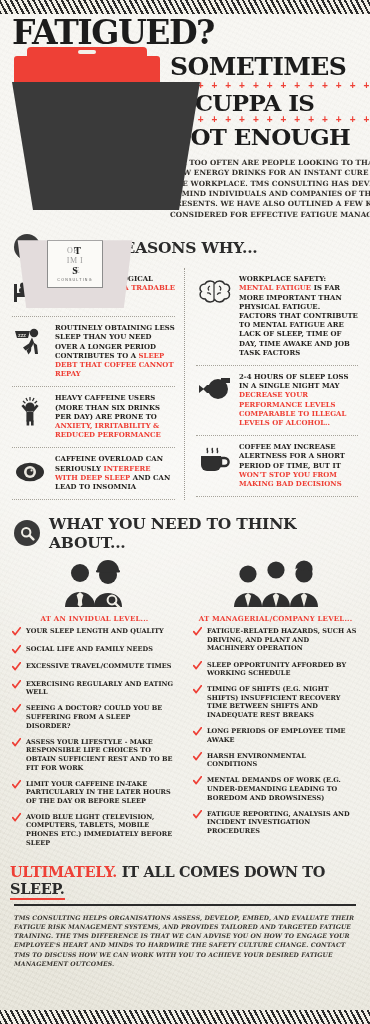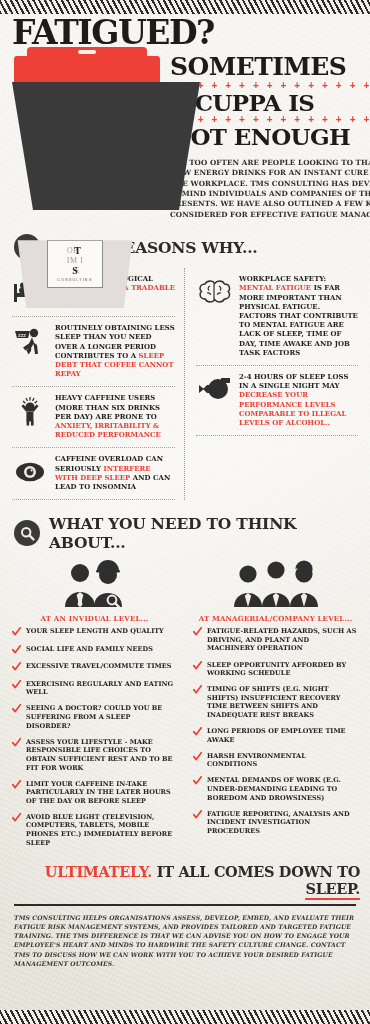--- a/index.html
+++ b/index.html
@@ -136,21 +136,21 @@
   }
   .citem{display:flex;gap:5px;align-items:flex-start;margin-bottom:7.5px;}
   .check{flex:0 0 9px;width:9px;height:10px;}
   .ctext{
     font-family:"DejaVu Serif",serif;font-weight:700;font-size:6.5px;
     line-height:8.6px;color:#262421;letter-spacing:.05px;
   }
 
   
   .ult{
-    text-align:right;margin-top:8px;padding:0 10px;
+    text-align:left;margin-top:8px;padding:0 10px;
     font-family:"DejaVu Serif",serif;font-weight:700;font-size:14.5px;
     color:#2b2b2b;letter-spacing:-.3px;
   }
   .ult .red{color:#ee4036;}
   .ult .uline{border-bottom:2.5px solid #ee4036;padding-bottom:1px;}
   .frule{height:2px;background:#2b2b2b;margin:7px 14px 0 14px;}
   .fine{
     padding:7px 14px 0 14px;text-align:left;
     font-family:"DejaVu Serif",serif;font-style:italic;font-weight:700;
     font-size:6.1px;line-height:9.2px;color:#3a3732;letter-spacing:.1px;
@@ -293,20 +293,32 @@
               <path d="M15 9h-4l-4 4 4 4h4z" fill="#2f2f2f"></path>
               <path d="M3 9l5 4-5 4z" fill="#2f2f2f"></path>
               <rect x="25" y="2" width="9" height="5" fill="#2f2f2f"></rect>
             </svg>
         </div>
         <div class="rtext">
           <span>2-4 HOURS OF SLEEP LOSS IN A SINGLE NIGHT MAY </span><span class="hl">DECREASE YOUR PERFORMANCE LEVELS COMPARABLE TO ILLEGAL LEVELS OF ALCOHOL..</span>
         </div>
       </div>
 
+      <div class="ritem">
+        <div class="ricon">
+          <svg width="36" height="30" viewBox="0 0 36 30">
+              <path d="M5 11h20v9a6 6 0 0 1-6 6h-8a6 6 0 0 1-6-6z" fill="#2f2f2f"></path>
+              <path d="M25 13h3.6a4 4 0 0 1 0 8H25z" fill="none" stroke="#2f2f2f" stroke-width="2.4"></path>
+              <path d="M11 8c2-2-1-3 .6-5M16 8c2-2-1-3 .6-5M21 8c2-2-1-3 .6-5" fill="none" stroke="#2f2f2f" stroke-width="1.5"></path>
+            </svg>
+        </div>
+        <div class="rtext">
+          <span>COFFEE MAY INCREASE ALERTNESS FOR A SHORT PERIOD OF TIME, BUT IT </span><span class="hl">WON'T STOP YOU FROM MAKING BAD DECISIONS</span>
+        </div>
+      </div>
 
     </div>
   </div>
 
   <div class="sec-head">
     <div class="sec-badge">
       <svg width="15" height="15" viewBox="0 0 15 15">
           <circle cx="6.2" cy="6.2" r="4.2" fill="none" stroke="#f1efe7" stroke-width="2"></circle>
           <line x1="9.4" y1="9.4" x2="13.4" y2="13.4" stroke="#f1efe7" stroke-width="2.4" stroke-linecap="round"></line>
         </svg>

